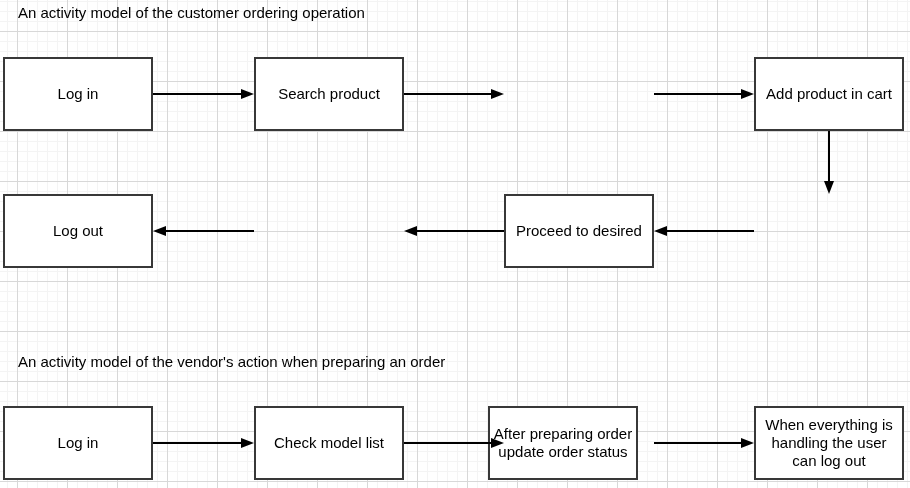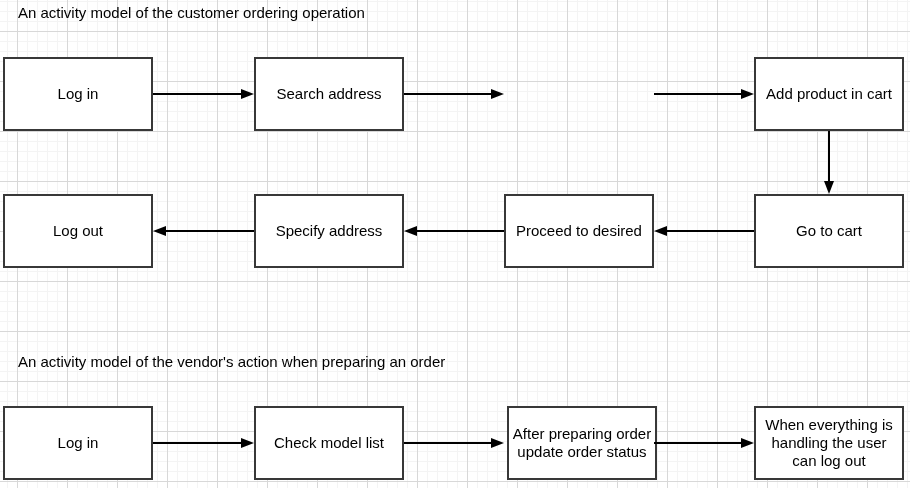--- a/index.html
+++ b/index.html
@@ -85,58 +85,52 @@
 <body>
 
 <div class="canvas">
 
   <div class="flow-title" style="top:4px">An activity model of the customer ordering operation</div>
 
   <div class="node" style="left:3px;top:57px">
     <span class="label">Log in</span>
   </div>
   <div class="node" style="left:254px;top:57px">
-    <span class="label">Search address</span>
+    <span class="label">Search product</span>
   </div>
   <div class="node" style="left:754px;top:57px">
     <span class="label">Add product in cart</span>
   </div>
 
   <div class="arrow h dir-right" style="left:153px;top:93px;width:88px"></div>
   <div class="arrow h dir-right" style="left:404px;top:93px;width:87px"></div>
   <div class="arrow h dir-right" style="left:654px;top:93px;width:87px"></div>
 
   <div class="arrow v dir-down" style="left:828px;top:131px;height:50px"></div>
 
   <div class="node" style="left:3px;top:194px">
     <span class="label">Log out</span>
   </div>
-  <div class="node" style="left:254px;top:194px">
-    <span class="label">Specify address</span>
-  </div>
   <div class="node" style="left:504px;top:194px">
     <span class="label">Proceed to desired</span>
-  </div>
-  <div class="node" style="left:754px;top:194px">
-    <span class="label">Go to cart</span>
   </div>
 
   <div class="arrow h dir-left" style="left:166px;top:230px;width:88px"></div>
   <div class="arrow h dir-left" style="left:417px;top:230px;width:87px"></div>
   <div class="arrow h dir-left" style="left:667px;top:230px;width:87px"></div>
 
   <div class="flow-title" style="top:353px">An activity model of the vendor's action when preparing an order</div>
 
   <div class="node" style="left:3px;top:406px">
     <span class="label">Log in</span>
   </div>
   <div class="node" style="left:254px;top:406px">
     <span class="label">Check model list</span>
   </div>
-  <div class="node" style="left:507px;top:406px">
+  <div class="node" style="left:488px;top:406px">
     <span class="label">After preparing order
 update order status</span>
   </div>
   <div class="node" style="left:754px;top:406px">
     <span class="label">When everything is
 handling the user
 can log out</span>
   </div>
 
   <div class="arrow h dir-right" style="left:153px;top:442px;width:88px"></div>

